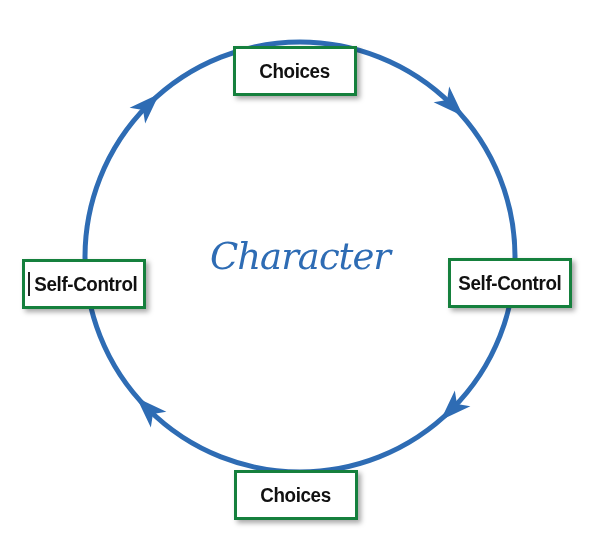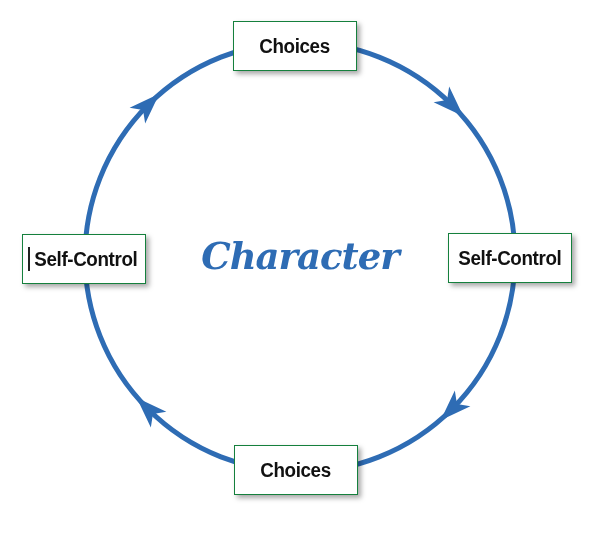--- a/index.html
+++ b/index.html
@@ -18,26 +18,27 @@
   .ring-svg {
     position: absolute;
     left: 0;
     top: 0;
   }
   .node-box {
     position: absolute;
     width: 124px;
     height: 50px;
     background: #ffffff;
-    border: 1px solid #15803d;
+    border: 3px solid #15803d;
     box-shadow: 3px 3px 5px rgba(0,0,0,0.35);
     display: flex;
     align-items: center;
     justify-content: center;
     box-sizing: border-box;
+    margin-top: 25px;
   }
   .node-label {
     font-weight: 700;
     font-size: 20px;
     letter-spacing: -0.4px;
     color: #111111;
     transform: scaleX(0.94);
     white-space: nowrap;
   }
   .node-top    { left: 233px; top: 21px;  }
@@ -51,21 +52,21 @@
     margin-right: 1px;
     flex: 0 0 auto;
   }
   .center-label {
     position: absolute;
     left: 300px;
     top: 258px;
     transform: translate(-50%, -54%);
     font-family: "DejaVu Serif", serif;
     font-style: italic;
-    font-weight: 700;
+    font-weight: 400;
     font-size: 37px;
     letter-spacing: -1px;
     white-space: nowrap;
   }
 </style>
 </head>
 <body>
 
 <div class="stage">
 

